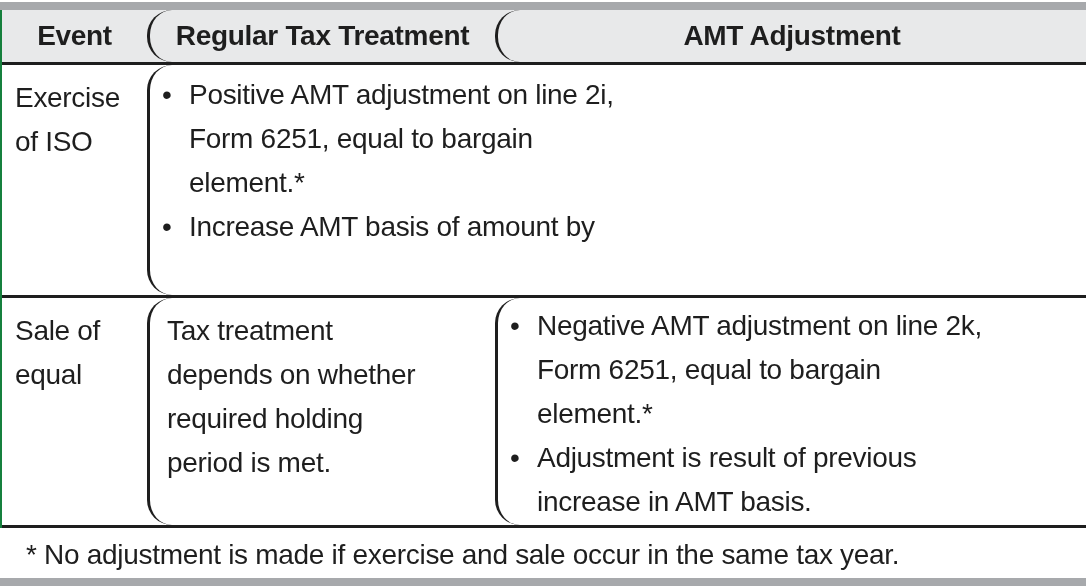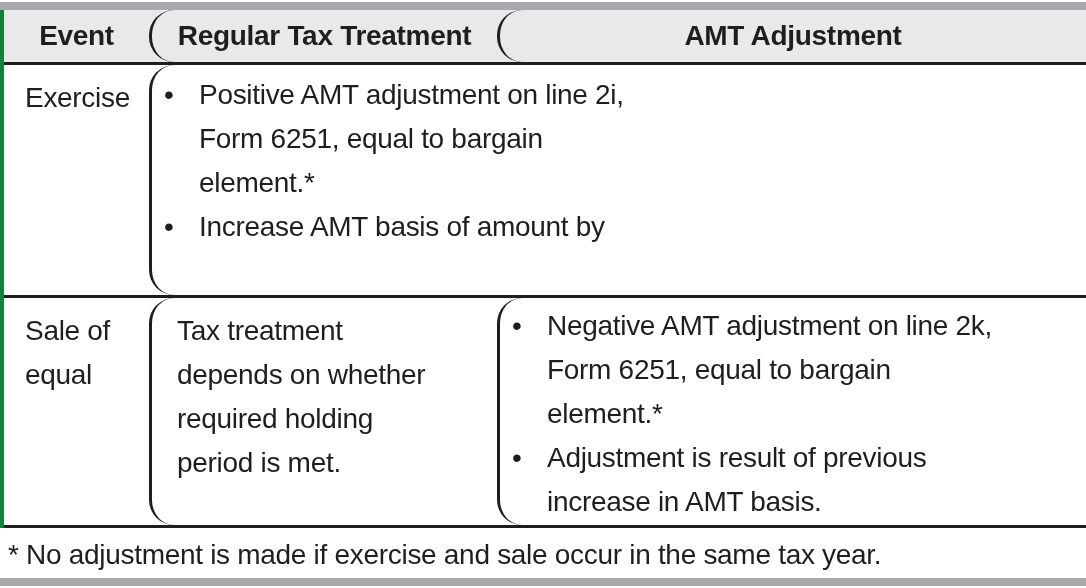--- a/index.html
+++ b/index.html
@@ -13,21 +13,21 @@
     overflow: hidden;
   }
   .page { position: relative; width: 1086px; height: 588px; background:#ffffff; }
 
   .bar { position: absolute; left: 0; width: 1086px; height: 8px; background: #a7a9ac; }
   .bar-top { top: 2px; }
   .bar-bottom { top: 578px; }
 
   .tbl {
     position: absolute; top: 10px; left: 0; width: 1086px;
-    border-left: 4px solid #15803d;
+    border-left: 2px solid #15803d;
     box-sizing: border-box;
   }
   .row {
     display: grid;
     grid-template-columns: 145px 348px 1fr;
     border-bottom: 3px solid #1e1e1e;
     box-sizing: content-box;
   }
   .row-header { height: 52px; background: #e8e9ea; }
   .row-body1  { height: 230px; background: #ffffff; }
@@ -44,26 +44,26 @@
   .bcell { font-size: 28px; line-height: 44px; padding-top: 11px; }
   .cell-event   { padding-left: 13px; }
   .cell-regular { padding-left: 17px; }
   .cell-amt     { padding: 8px 4px 0 12px; }
   .row-body2 .cell-amt { padding-top: 6px; }
 
   .bullet { display: flex; align-items: flex-start; }
   .bullet-marker { flex: 0 0 27px; }
   .bullet-lines { flex: 1 1 auto; }
 
-  .line { white-space: nowrap; margin-left: 8px; }
+  .line { white-space: nowrap; }
 
   .footnote {
     position: absolute; top: 528px; left: 0; width: 1086px; height: 50px;
     box-sizing: border-box;
-    padding: 7px 0 0 8px;
+    padding: 7px 0 0 26px;
     font-size: 28px; line-height: 40px;
     background: #ffffff;
     white-space: nowrap;
   }
 </style>
 </head>
 <body>
 
 <div class="page">
 
@@ -79,20 +79,21 @@
         <span>Regular Tax Treatment</span>
       </div>
       <div class="cell hcell">
         <span>AMT Adjustment</span>
       </div>
     </div>
 
     <div class="row row-body1">
       <div class="cell bcell cell-event">
         <div class="line">Exercise</div>
+        <div class="line">of ISO</div>
       </div>
       <div class="cell bcell cell-amt">
         <div class="bullet">
           <span class="bullet-marker">•</span>
           <span class="bullet-lines">
             <div class="line">Positive AMT adjustment on line 2i,</div>
             <div class="line">Form 6251, equal to bargain</div>
             <div class="line">element.*</div>
           </span>
         </div>

